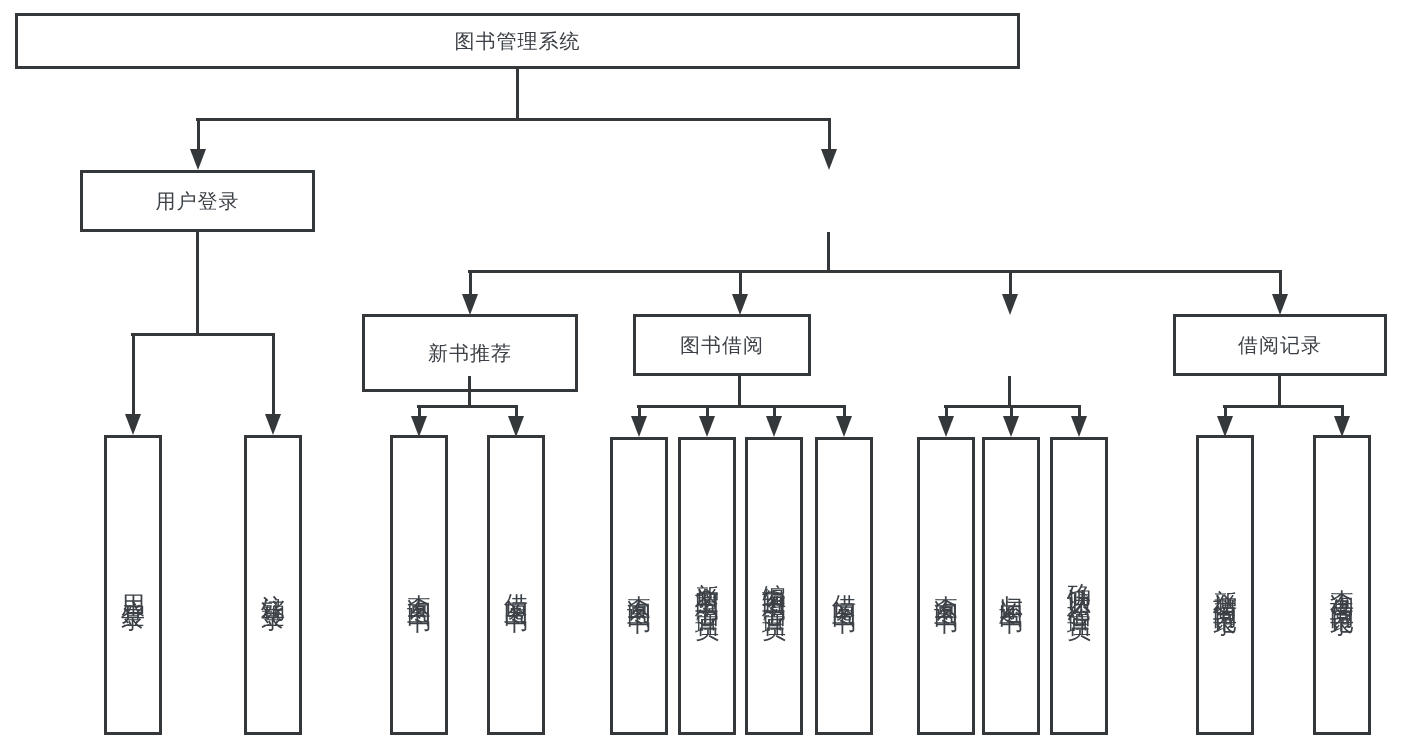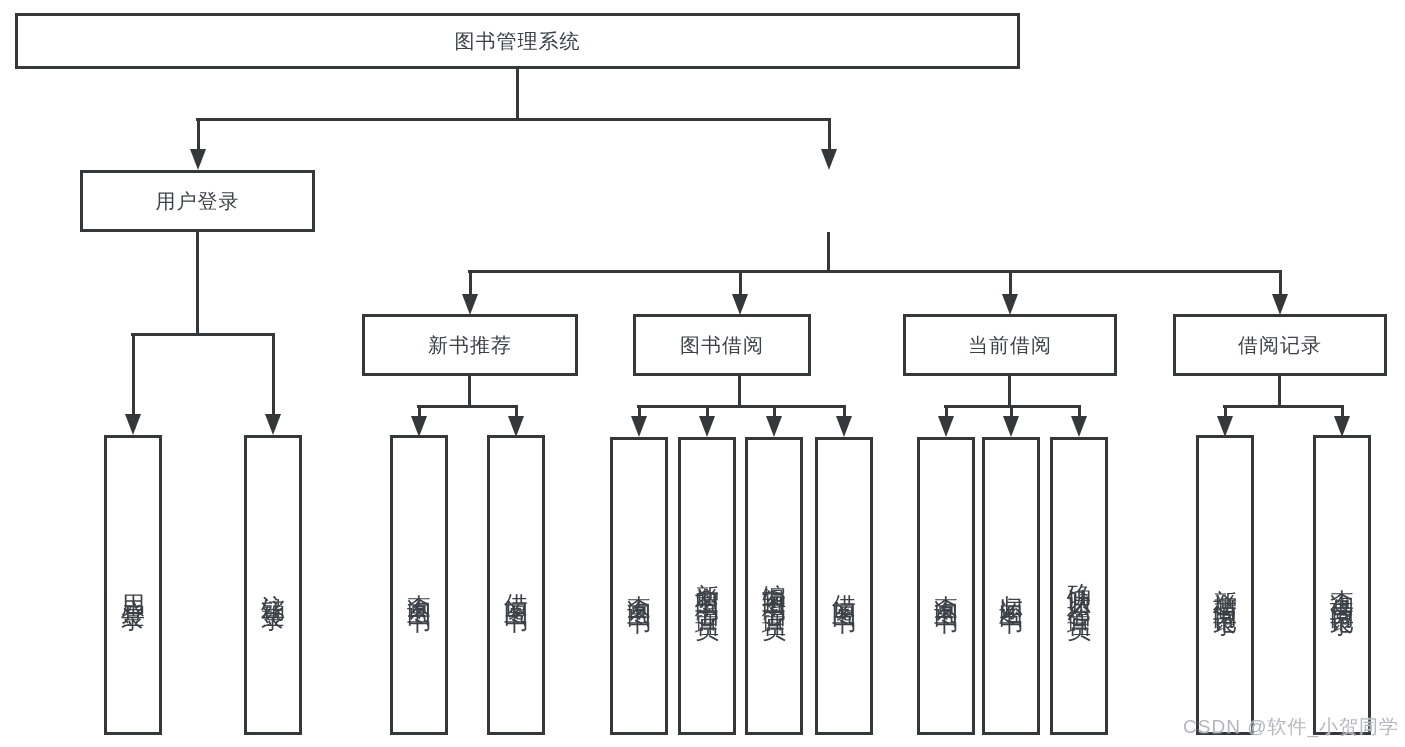--- a/index.html
+++ b/index.html
@@ -63,28 +63,25 @@
 <div class="canvas">
 
   <div class="box hdr" style="left:15px;top:13px;width:1005px;height:56px;align-items:center;">
     <span>图书管理系统</span>
   </div>
 
   <div class="box hdr" style="left:80px;top:170px;width:235px;height:62px;">
     <span>用户登录</span>
   </div>
 
-  <div class="box hdr" style="left:362px;top:314px;width:216px;height:62px;">
+  <div class="box hdr" style="left:362px;top:314px;width:216px;height:78px;">
     <span>新书推荐</span>
   </div>
   <div class="box hdr" style="left:633px;top:314px;width:178px;height:62px;">
     <span>图书借阅</span>
-  </div>
-  <div class="box hdr" style="left:903px;top:314px;width:214px;height:62px;">
-    <span>当前借阅</span>
   </div>
   <div class="box hdr" style="left:1173px;top:314px;width:214px;height:62px;">
     <span>借阅记录</span>
   </div>
 
   <div class="box leaf" style="left:104px;top:435px;width:58px;height:300px;">
     <span>用户登录</span>
   </div>
   <div class="box leaf" style="left:244px;top:435px;width:58px;height:300px;">
     <span>注销登录</span>
@@ -217,15 +214,14 @@
   <div class="hline" style="left:1223px;top:405px;width:121px;"></div>
   <div class="arrow" style="left:1217px;top:406px;height:31px;">
     <div class="shaft"></div>
     <div class="head"></div>
   </div>
   <div class="arrow" style="left:1334px;top:406px;height:31px;">
     <div class="shaft"></div>
     <div class="head"></div>
   </div>
 
-  <div class="watermark">CSDN @软件_小贺同学</div>
 
 </div>
 
 </body></html>

